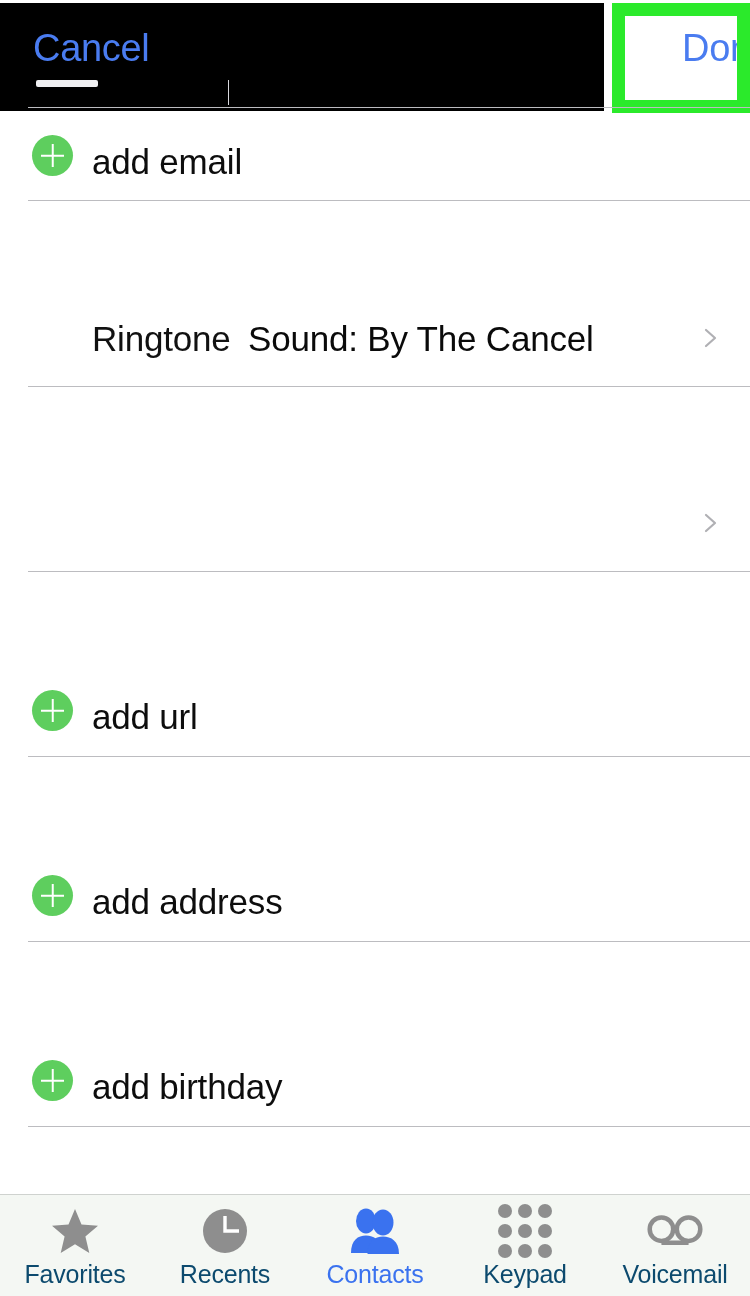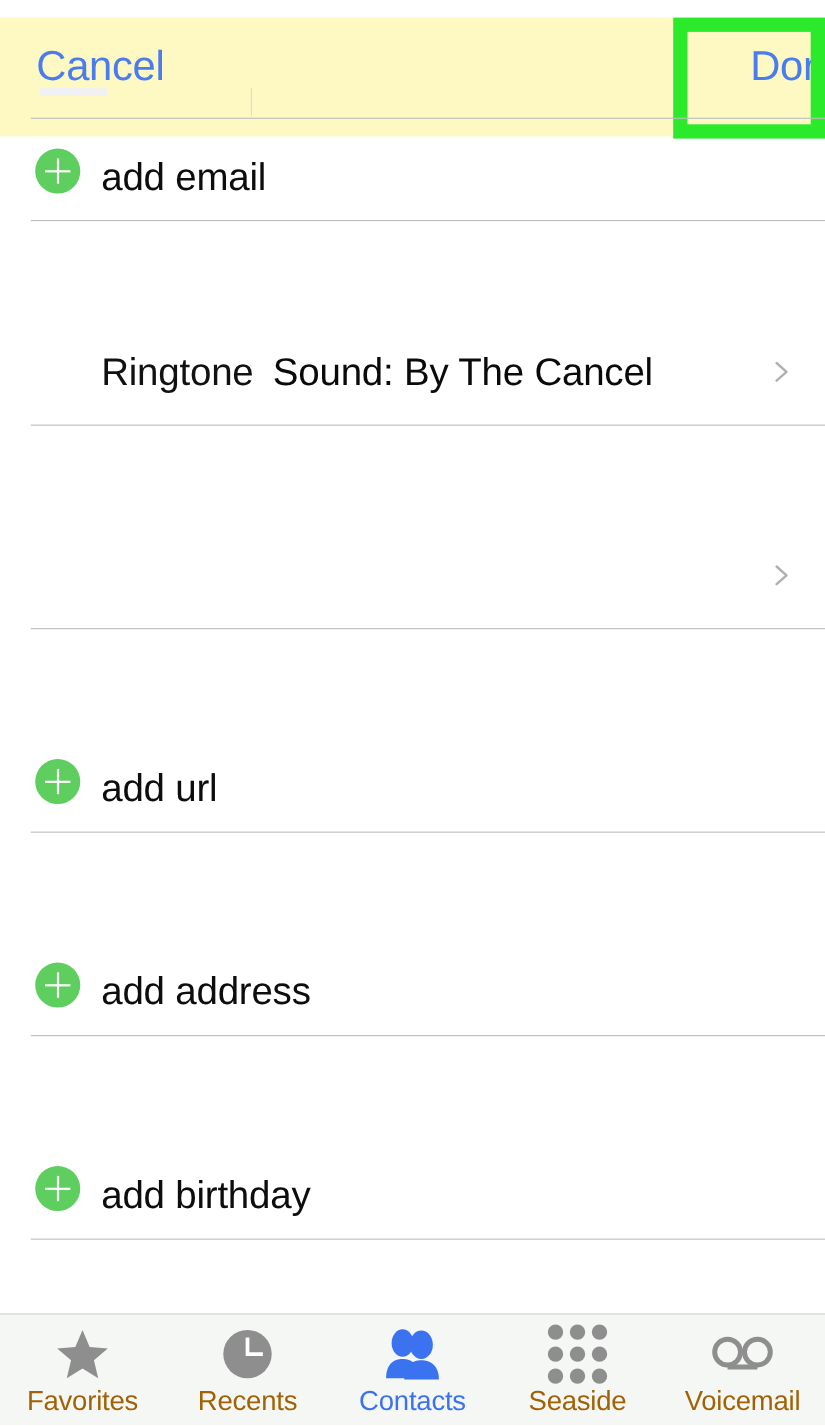--- a/index.html
+++ b/index.html
@@ -16,24 +16,24 @@
     position: relative;
     width: 750px;
     height: 1296px;
     background: #ffffff;
     overflow: hidden;
   }
 
   
   .navbar {
     position: absolute;
-    top: 16px; left: 0;
-    width: 750px;
+    top: 3px; left: 0;
+    width: 604px;
     height: 108px;
-    background: #fef9c3;
+    background: #000000;
   }
   .nav-cancel {
     position: absolute;
     left: 33px;
     top: 26px;
     font-size: 38px;
     color: #4a7cf0;
     letter-spacing: -0.3px;
     line-height: 1;
     background: none;
@@ -199,21 +199,21 @@
     width: 56px;
     height: 52px;
     display: flex;
     align-items: center;
     justify-content: center;
   }
   .tab-icon svg { display: block; }
   .tab-label {
     margin-top: 5px;
     font-size: 25px;
-    color: #a16207;
+    color: #0c4a6e;
     letter-spacing: -0.2px;
     line-height: 1;
   }
   .tab.active .tab-label { color: #3a72ef; }
 
   
   .keypad-grid {
     display: grid;
     grid-template-columns: repeat(3, 14px);
     grid-template-rows: repeat(3, 14px);
@@ -335,21 +335,21 @@
               <i></i>
               <i></i>
             <i></i>
               <i></i>
               <i></i>
             <i></i>
               <i></i>
               <i></i>
           </div>
         </div>
-        <div class="tab-label">Seaside</div>
+        <div class="tab-label">Keypad</div>
       </div>
 
       <div class="tab">
         <div class="tab-icon">
           <svg width="62" height="40" viewBox="0 0 62 40" xmlns="http://www.w3.org/2000/svg">
             <g fill="none" stroke="#8e8e8e" stroke-width="5">
               <circle cx="16" cy="18" r="13"></circle>
               <circle cx="46" cy="18" r="13"></circle>
               <line x1="16" y1="33" x2="46" y2="33" stroke-linecap="butt"></line>
             </g>

